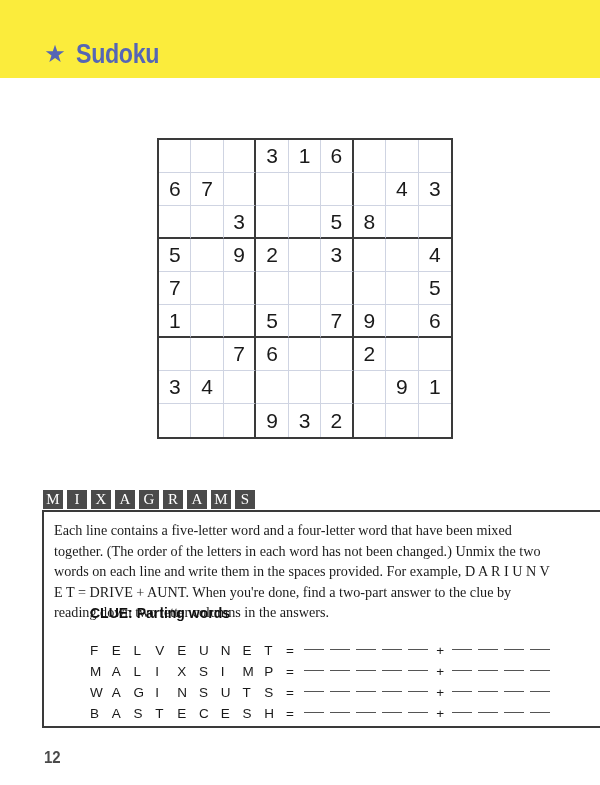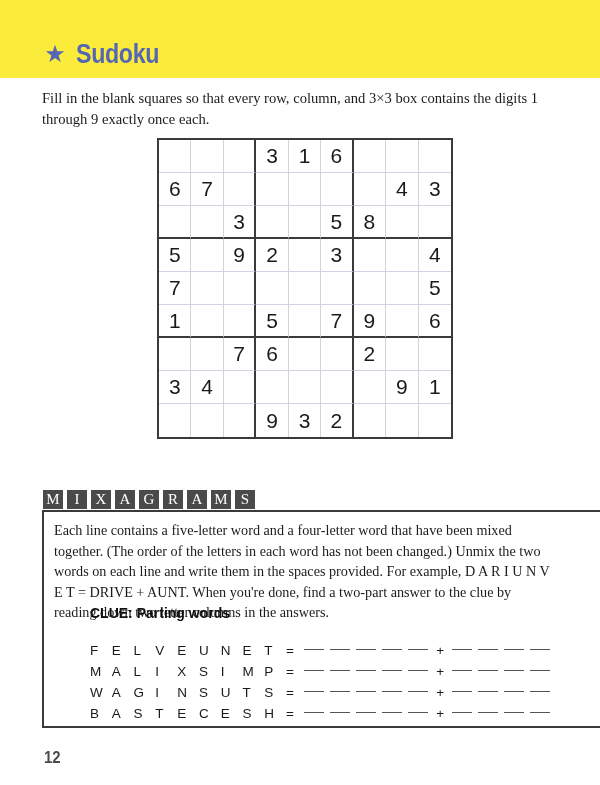--- a/index.html
+++ b/index.html
@@ -159,21 +159,20 @@
 
 <div class="page">
 
   <div class="header-band">
     <div class="header-inner">
       <span class="star-icon">★</span>
       <span class="section-title">Sudoku</span>
     </div>
   </div>
 
-  <div class="instructions">Fill in the blank squares so that every row, column, and 3×3 box contains the digits 1 through 9 exactly once each.</div>
 
   <div class="sudoku-wrap">
     <div class="sudoku-grid" id="sudoku-grid">
         <div class="cell"></div>
         <div class="cell"></div>
         <div class="cell cr3"></div>
         <div class="cell">3</div>
         <div class="cell">1</div>
         <div class="cell cr3">6</div>
         <div class="cell"></div>

